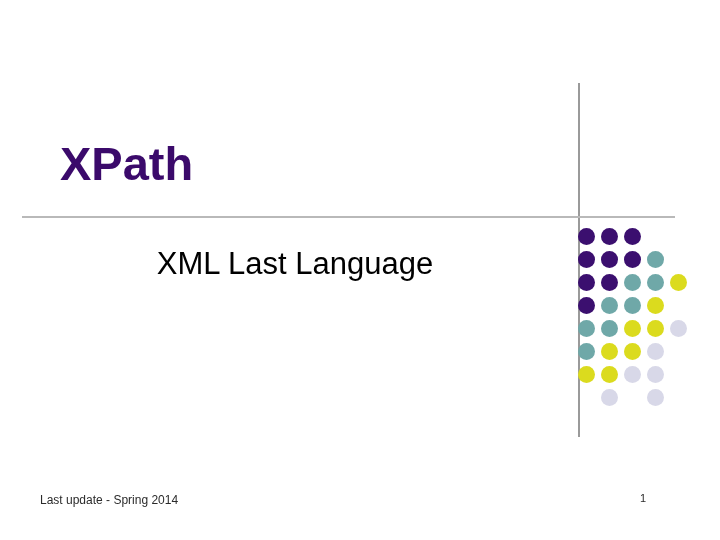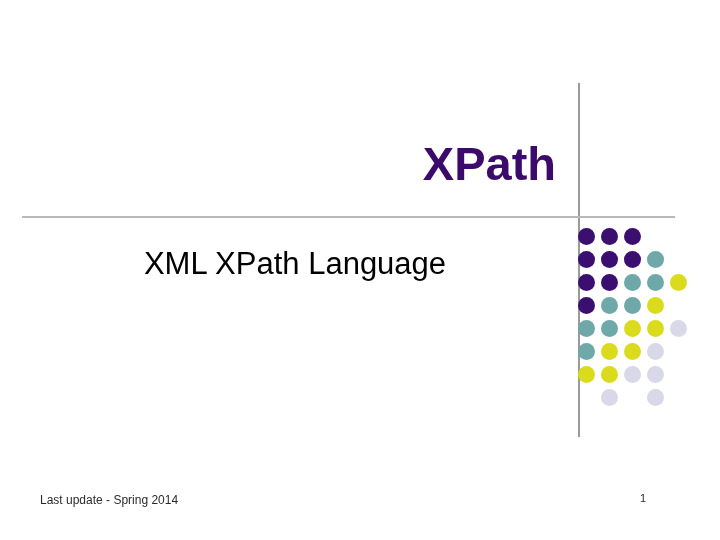--- a/index.html
+++ b/index.html
@@ -35,21 +35,21 @@
     width: 653px;
     height: 2px;
     background: #b9b9b9;
   }
   
   .title {
     position: absolute;
     left: 60px;
     top: 139px;
     width: 496px;
-    text-align: right;
+    text-align: left;
     font-size: 47px;
     font-weight: bold;
     color: #3b0a6b;
     letter-spacing: 0px;
     line-height: 1.05;
     white-space: nowrap;
   }
   
   .subtitle {
     position: absolute;
@@ -99,21 +99,21 @@
 </head>
 <body>
 
 <div id="slide">
 
   <div class="v-rule"></div>
   <div class="h-rule"></div>
 
   <div class="title">XPath</div>
 
-  <div class="subtitle">XML XPath Language</div>
+  <div class="subtitle">XML Last Language</div>
 
   <div id="dot-grid">
       <div class="dot" style="left: 0px; top: 0px; width: 17px; height: 17px; background: rgb(59, 15, 111);"></div>
       <div class="dot" style="left: 23px; top: 0px; width: 17px; height: 17px; background: rgb(59, 15, 111);"></div>
       <div class="dot" style="left: 46px; top: 0px; width: 17px; height: 17px; background: rgb(59, 15, 111);"></div>
       <div class="dot" style="left: 0px; top: 23px; width: 17px; height: 17px; background: rgb(59, 15, 111);"></div>
       <div class="dot" style="left: 23px; top: 23px; width: 17px; height: 17px; background: rgb(59, 15, 111);"></div>
       <div class="dot" style="left: 46px; top: 23px; width: 17px; height: 17px; background: rgb(59, 15, 111);"></div>
       <div class="dot" style="left: 69px; top: 23px; width: 17px; height: 17px; background: rgb(111, 168, 168);"></div>
       <div class="dot" style="left: 0px; top: 46px; width: 17px; height: 17px; background: rgb(59, 15, 111);"></div>

